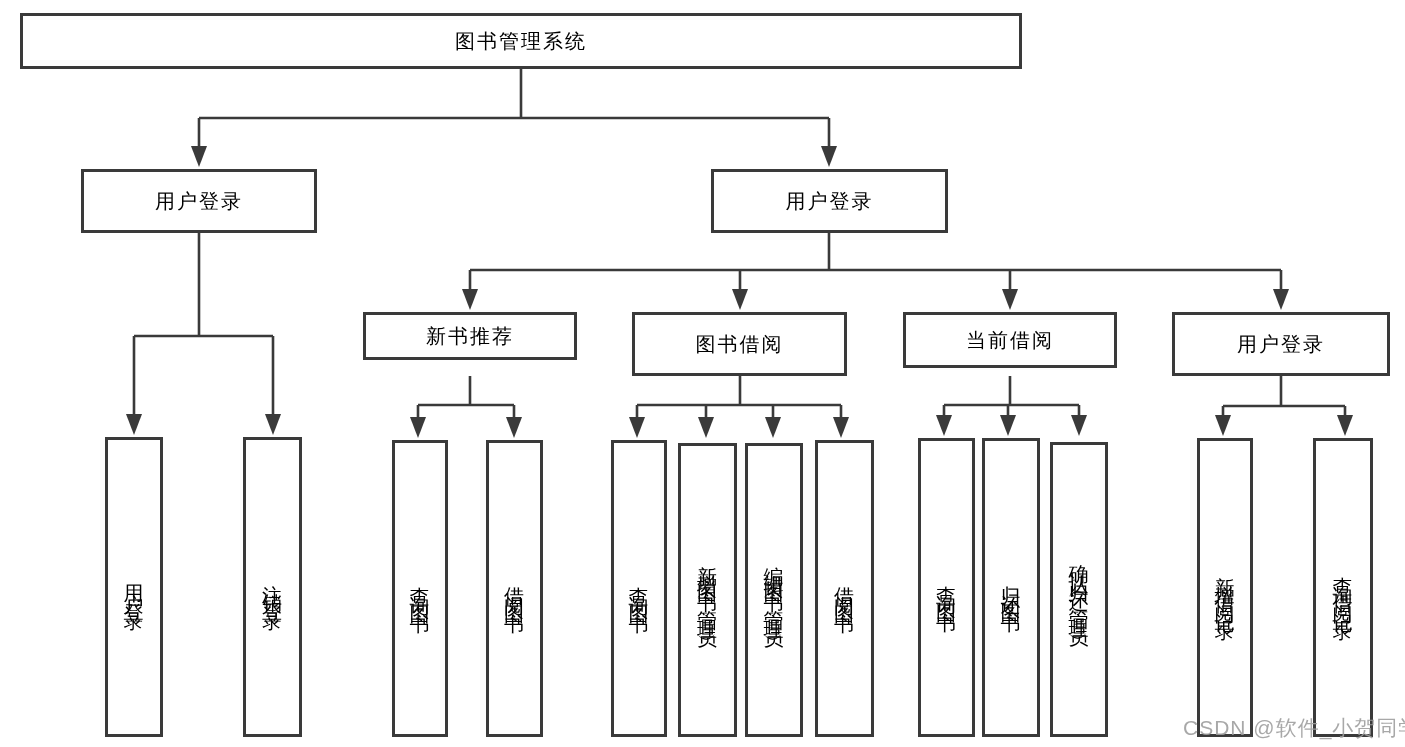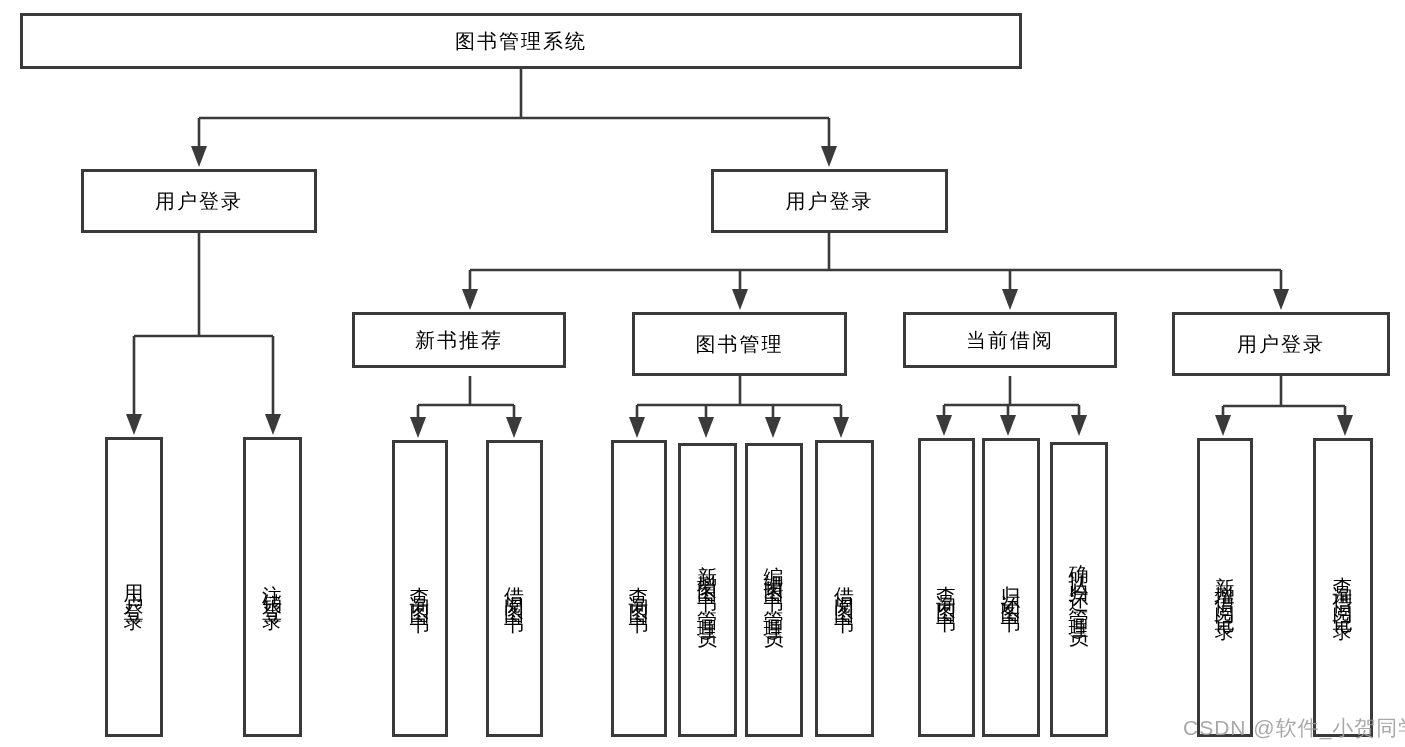--- a/index.html
+++ b/index.html
@@ -92,22 +92,22 @@
       <polygon points="1215,415 1231,415 1223,436"></polygon>
       <polygon points="1337,415 1353,415 1345,436"></polygon>
     </g>
   </svg>
 
   <div class="box" style="left:20px; top:13px; width:1002px; height:56px;">图书管理系统</div>
 
   <div class="box" style="left:81px; top:169px; width:236px; height:64px;">用户登录</div>
   <div class="box" style="left:711px; top:169px; width:237px; height:64px;">用户登录</div>
 
-  <div class="box" style="left:352px; top:312px; width:214px; height:56px;">新书推荐</div>
-  <div class="box" style="left:632px; top:312px; width:215px; height:64px;">图书管理</div>
+  <div class="box" style="left:363px; top:312px; width:214px; height:48px;">新书推荐</div>
+  <div class="box" style="left:632px; top:312px; width:215px; height:64px;">图书借阅</div>
   <div class="box" style="left:903px; top:312px; width:214px; height:56px;">当前借阅</div>
   <div class="box" style="left:1172px; top:312px; width:218px; height:64px;">用户登录</div>
 
   <div class="box vbox" style="left:105px; top:437px; width:58px; height:300px;">用户登录</div>
   <div class="box vbox" style="left:243px; top:437px; width:59px; height:300px;">注销登录</div>
 
   <div class="box vbox" style="left:392px; top:440px; width:56px; height:297px;">查询图书</div>
   <div class="box vbox" style="left:486px; top:440px; width:57px; height:297px;">借阅图书</div>
 
   <div class="box vbox" style="left:611px; top:440px; width:56px; height:297px;">查询图书</div>

